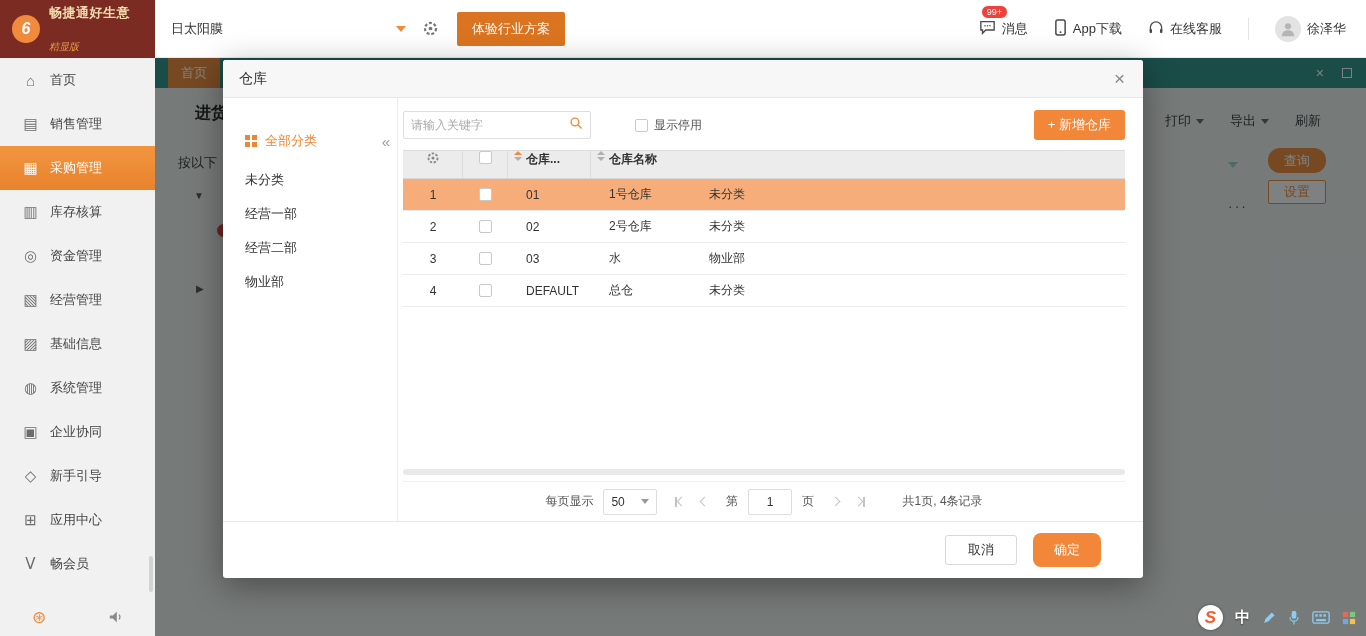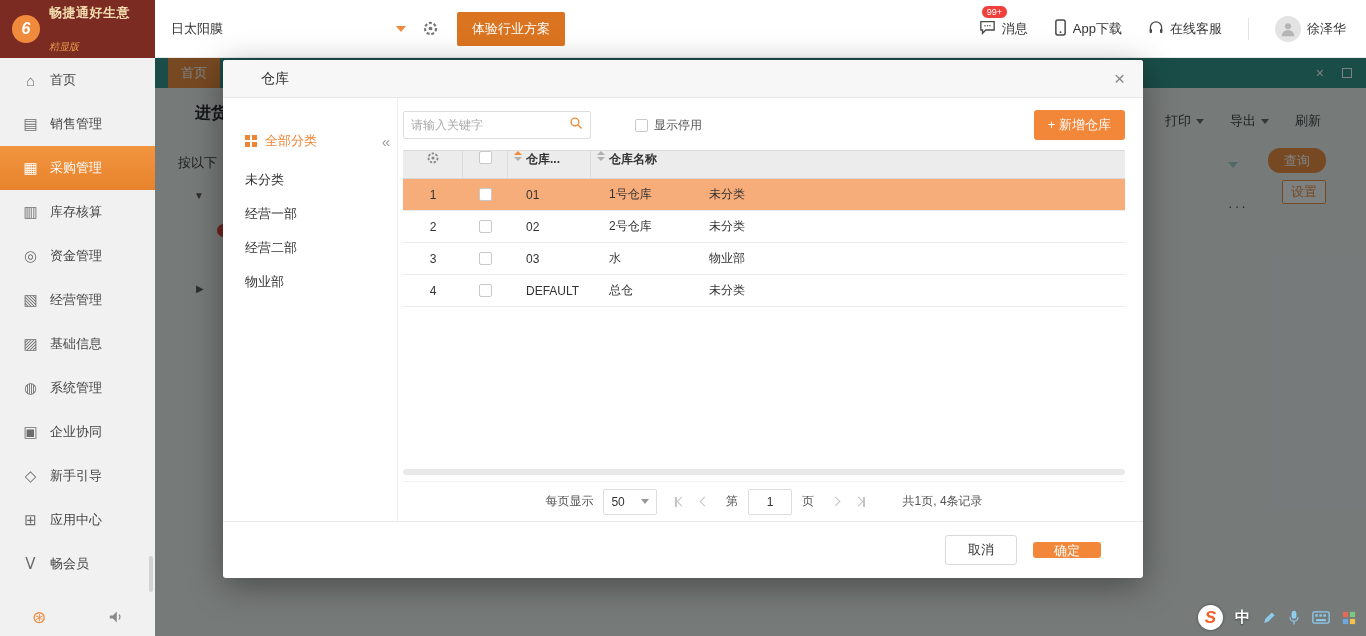--- a/index.html
+++ b/index.html
@@ -41,31 +41,31 @@
   .tab-active{margin-left:13px;height:30px;min-width:52px;background:#ef8b3a;color:#fff;font-size:13px;display:flex;align-items:center;justify-content:center;padding:0 10px;cursor:pointer;}
   .tab-window-icons{margin-left:auto;margin-right:14px;display:flex;gap:18px;color:#fff;font-size:14px;align-items:center;}
   .fs-icon{width:10px;height:10px;border:1.5px solid #fff;display:inline-block;}
   .content{position:relative;height:calc(100% - 30px);}
   .page-title{position:absolute;left:40px;top:15px;font-size:16px;color:#222;font-weight:bold;}
   .toolbar{position:absolute;right:45px;top:24px;display:flex;gap:26px;font-size:13px;color:#3a3a3a;align-items:center;}
   .tb-item{display:flex;align-items:center;gap:5px;cursor:pointer;}
   .caret-sm{width:0;height:0;border-left:4px solid transparent;border-right:4px solid transparent;border-top:5px solid #666;}
   .filter-label{position:absolute;left:23px;top:66px;font-size:13px;color:#333;}
   .query-btn{position:absolute;right:40px;top:60px;width:58px;height:25px;background:#ef8b3a;color:#fff;border:none;font-size:13px;border-radius:12px;cursor:pointer;font-family:inherit;}
-  .settings-btn{position:absolute;right:40px;top:92px;width:44px;height:24px;background:#fff;color:#ef8b3a;border:1px solid #ef8b3a;font-size:13px;border-radius:2px;cursor:pointer;font-family:inherit;}
+  .settings-btn{position:absolute;right:40px;top:92px;width:58px;height:24px;background:#fff;color:#ef8b3a;border:1px solid #ef8b3a;font-size:13px;border-radius:2px;cursor:pointer;font-family:inherit;}
   .content-caret{position:absolute;right:128px;top:74px;width:0;height:0;border-left:5px solid transparent;border-right:5px solid transparent;border-top:6px solid #9ad0c8;}
   .more-dots{position:absolute;right:118px;top:110px;color:#555;font-size:14px;letter-spacing:2px;}
   .red-dot{position:absolute;left:62px;top:136px;width:13px;height:13px;border-radius:50%;background:#e13c30;}
   .tree-caret1{position:absolute;left:39px;top:102px;font-size:10px;color:#555;}
   .tree-caret2{position:absolute;left:41px;top:195px;font-size:10px;color:#555;}
   .overlay{position:absolute;inset:0;background:rgba(8,14,14,.52);z-index:4;}
 
   
   .modal{position:absolute;left:223px;top:60px;width:920px;height:518px;background:#fff;border-radius:3px;box-shadow:0 8px 34px rgba(0,0,0,.38);z-index:10;display:flex;flex-direction:column;}
-  .m-header{flex:0 0 38px;background:#f7f7f7;border-bottom:1px solid #e7e7e7;display:flex;align-items:center;padding:0 18px 0 38px;border-radius:3px 3px 0 0;}
+  .m-header{flex:0 0 38px;background:#f7f7f7;border-bottom:1px solid #e7e7e7;display:flex;align-items:center;padding:0 18px 0 16px;border-radius:3px 3px 0 0;}
   .m-title{font-size:14px;color:#333;}
   .m-close{margin-left:auto;font-size:19px;color:#888;cursor:pointer;line-height:1;}
   .m-body{flex:1;display:flex;min-height:0;}
   .cat-panel{flex:0 0 175px;border-right:1px solid #ececec;position:relative;padding-top:34px;}
   .cat-all{display:flex;align-items:center;gap:8px;padding-left:22px;color:#ee8534;font-size:13px;margin-bottom:13px;cursor:pointer;}
   .grid-icon{width:12px;height:12px;flex:0 0 12px;background:
     linear-gradient(#ee8534,#ee8534) 0 0/5px 5px no-repeat,
     linear-gradient(#ee8534,#ee8534) 7px 0/5px 5px no-repeat,
     linear-gradient(#ee8534,#ee8534) 0 7px/5px 5px no-repeat,
     linear-gradient(#ee8534,#ee8534) 7px 7px/5px 5px no-repeat;}
@@ -103,21 +103,21 @@
   .pg-nav{display:flex;gap:16px;margin:0 8px;align-items:center;}
   .chev{width:7px;height:7px;border-left:1.6px solid #c3c3c3;border-bottom:1.6px solid #c3c3c3;display:inline-block;}
   .chev.left{transform:rotate(45deg);}
   .chev.right{transform:rotate(225deg);}
   .bar-chev{display:flex;align-items:center;gap:1px;}
   .vbar{width:1.6px;height:10px;background:#c3c3c3;display:inline-block;}
   .pg-input{width:44px;height:26px;border:1px solid #ddd;border-radius:2px;text-align:center;font-size:12px;color:#333;outline:none;font-family:inherit;}
   .pg-summary{margin-left:20px;}
   .m-footer{flex:0 0 57px;border-top:1px solid #e9e9e9;display:flex;align-items:center;justify-content:flex-end;gap:16px;padding-right:42px;}
   .btn-cancel{width:72px;height:30px;background:#fff;border:1px solid #d9d9d9;border-radius:3px;font-size:13px;color:#333;cursor:pointer;font-family:inherit;}
-  .btn-confirm{width:68px;height:16px;background:#f2873a;border:none;border-radius:3px;font-size:13px;color:#fff;cursor:pointer;font-family:inherit;}
+  .btn-confirm{width:68px;height:34px;background:#f2873a;border:none;border-radius:8px;font-size:13px;color:#fff;cursor:pointer;font-family:inherit;}
 
   
   .ime-bar{position:absolute;right:10px;bottom:6px;display:flex;align-items:center;gap:12px;z-index:12;}
   .s-logo{width:25px;height:25px;border-radius:50%;background:#fff;color:#f2602a;font-weight:bold;font-style:italic;font-size:17px;display:flex;align-items:center;justify-content:center;box-shadow:0 0 3px rgba(0,0,0,.4);}
   .ime-mode{color:#fff;font-size:15px;font-weight:bold;text-shadow:0 1px 2px rgba(0,0,0,.5);}
   .ime-icon{display:flex;align-items:center;}
 </style>
 </head>
 <body>
 

